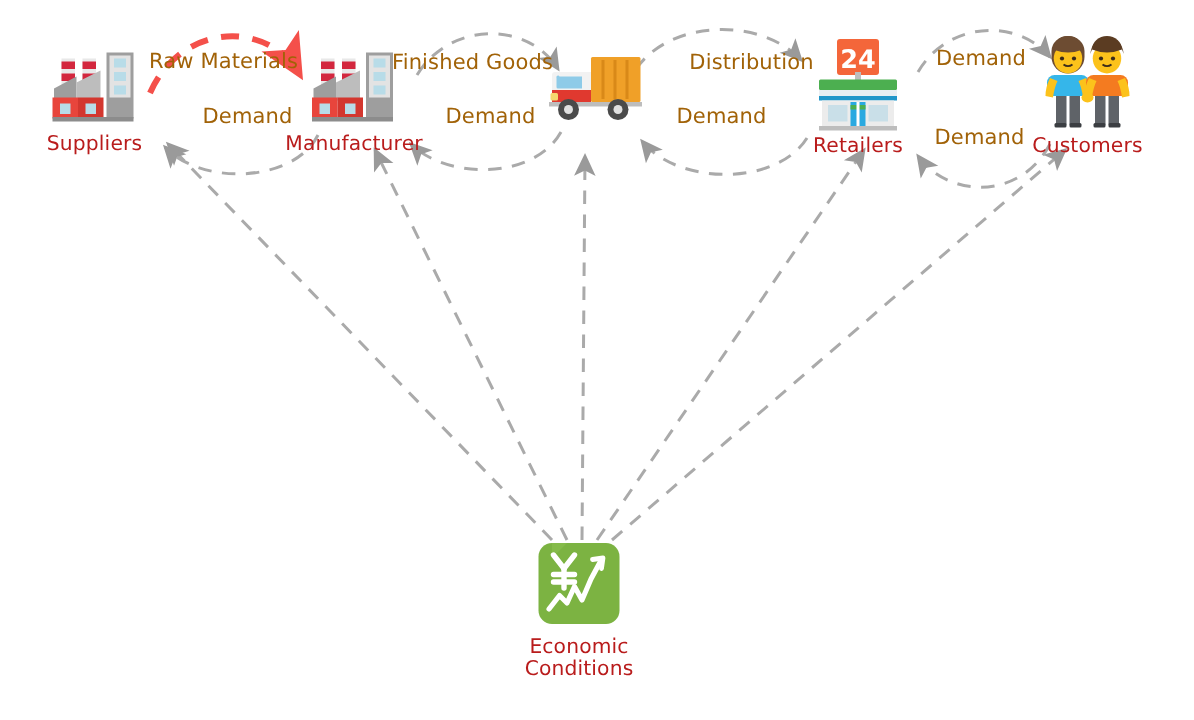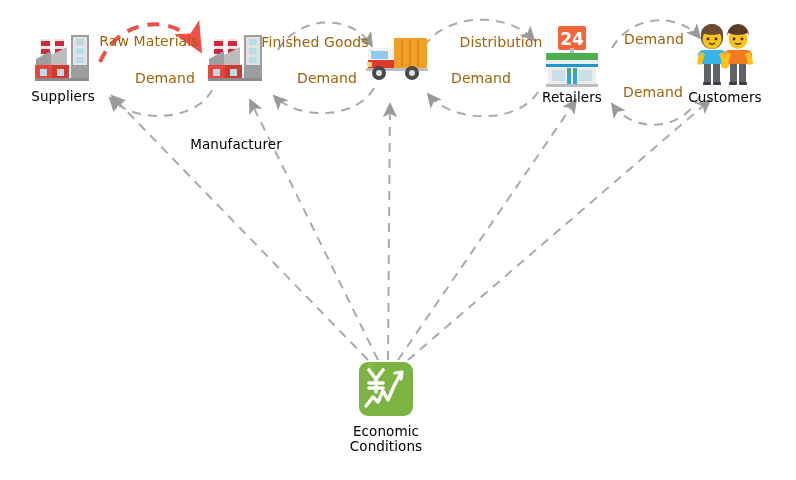--- a/index.html
+++ b/index.html
@@ -29,21 +29,21 @@
     position: absolute;
     display: flex;
     flex-direction: column;
     align-items: center;
     width: 120px;
     margin-left: -60px;
   }
   .node-label {
     margin-top: 2px;
     font-size: 13.5px;
-    color: #000000;
+    color: #b91c1c;
     text-align: center;
     line-height: 15px;
     white-space: pre-line;
     letter-spacing: 0.1px;
   }
   .edge-label {
     position: absolute;
     font-size: 14px;
     color: #a16207;
     white-space: nowrap;
@@ -120,21 +120,21 @@
         <rect x="42" y="12" width="14" height="28" fill="#e3e3e3"></rect>
         <rect x="45" y="14" width="8" height="6" fill="#b8dce8"></rect>
         <rect x="45" y="23" width="8" height="6" fill="#b8dce8"></rect>
         <rect x="45" y="32" width="8" height="6" fill="#b8dce8"></rect>
         <rect x="4" y="53" width="54" height="3" fill="#8c8c8c"></rect>
       </svg>
     </span>
     <div class="node-label">Suppliers</div>
   </div>
 
-  <div class="node" style="left:236px; top:25px;gap:48px;">
+  <div class="node" style="left:236px; top:25px;">
     <span>
       <svg class="icon-svg" width="64" height="62" viewBox="0 0 64 62">
         <path d="M10,14 h9 v28 h-9 z" fill="#e8e8e8"></path>
         <path d="M10,16 h9 v5 h-9 z M10,24 h9 v5 h-9 z M10,32 h9 v5 h-9 z" fill="#d3273e"></path>
         <path d="M24,14 h9 v28 h-9 z" fill="#e8e8e8"></path>
         <path d="M24,16 h9 v5 h-9 z M24,24 h9 v5 h-9 z M24,32 h9 v5 h-9 z" fill="#d3273e"></path>
         <path d="M5,34 L20,26 L20,42 L5,42 Z" fill="#9e9e9e"></path>
         <path d="M20,30 L36,22 L36,42 L20,42 Z" fill="#bdbdbd"></path>
         <rect x="4" y="40" width="17" height="14" fill="#e8453c"></rect>
         <rect x="21" y="40" width="17" height="14" fill="#d3372f"></rect>

